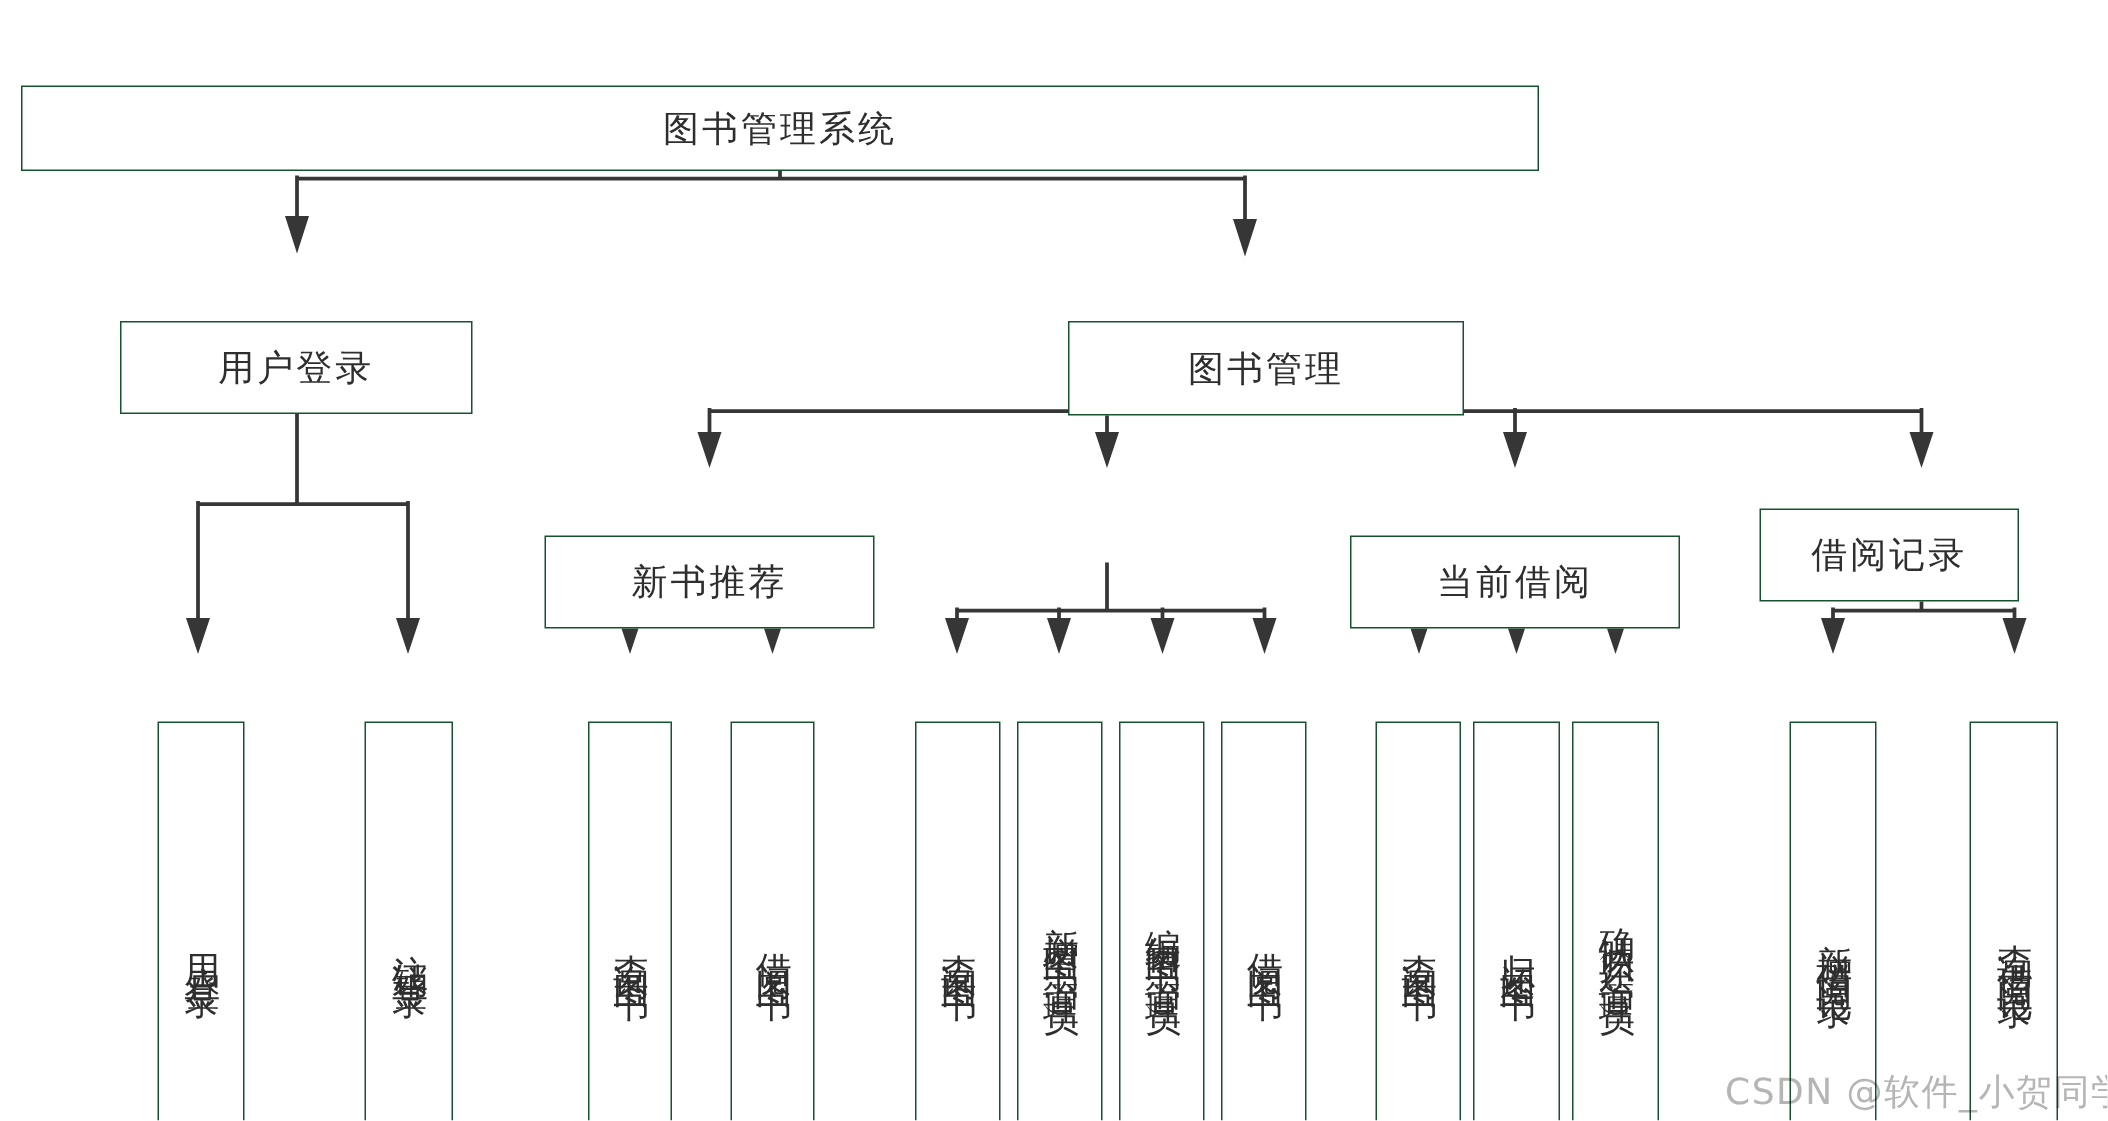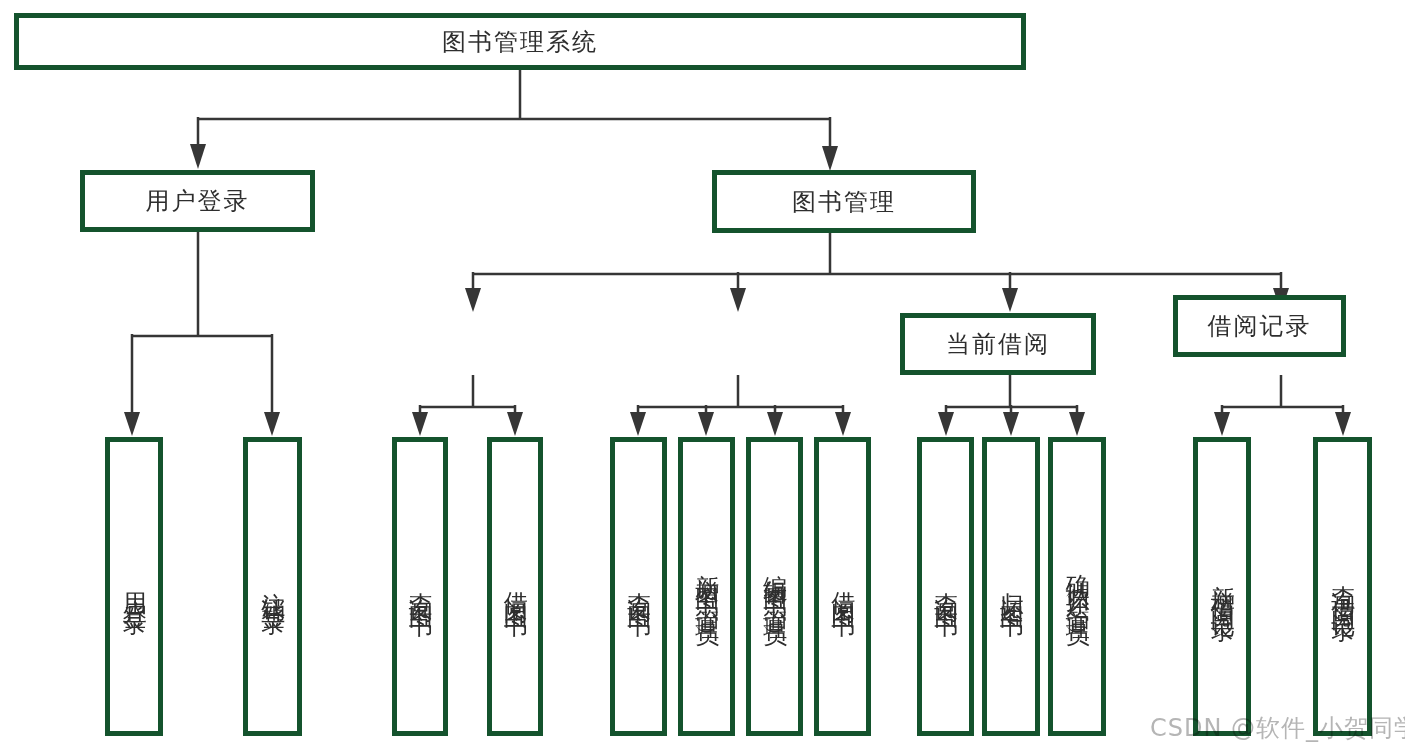--- a/index.html
+++ b/index.html
@@ -12,26 +12,27 @@
     overflow: hidden;
   }
   svg.connectors {
     position: absolute;
     left: 0; top: 0;
     width: 1405px; height: 747px;
   }
   .box {
     position: absolute;
     box-sizing: border-box;
-    border: 5px solid #14532d;
+    border: 1px solid #14532d;
     background: #ffffff;
     display: flex;
     align-items: center;
     justify-content: center;
     color: #2e2e2e;
+    margin-top: 44px;
   }
   .hbox {
     font-size: 24px;
     letter-spacing: 2px;
     white-space: nowrap;
   }
   .vbox .vtext {
     writing-mode: vertical-rl;
     text-orientation: mixed;
     font-size: 24px;
@@ -89,21 +90,22 @@
       <polygon points="1214,412 1230,412 1222,436"></polygon>
       <polygon points="1335,412 1351,412 1343,436"></polygon>
     </g>
   </svg>
 
   <div class="box hbox" style="left:14px; top:13px; width:1012px; height:57px;">图书管理系统</div>
 
   <div class="box hbox" style="left:80px; top:170px; width:235px; height:62px;">用户登录</div>
   <div class="box hbox" style="left:712px; top:170px; width:264px; height:63px;">图书管理</div>
 
-  <div class="box hbox" style="left:900px; top:313px; width:196px; height:62px;">当前借阅</div>
+  <div class="box hbox" style="left:363px; top:313px; width:220px; height:62px;">新书推荐</div>
+  <div class="box hbox" style="left:900px; top:313px; width:220px; height:62px;">当前借阅</div>
   <div class="box hbox" style="left:1173px; top:295px; width:173px; height:62px;">借阅记录</div>
 
   <div class="box vbox" style="left:105px; top:437px; width:58px; height:299px;">
     <span class="vtext">用户登录</span>
   </div>
   <div class="box vbox" style="left:243px; top:437px; width:59px; height:299px;">
     <span class="vtext">注销登录</span>
   </div>
 
   <div class="box vbox" style="left:392px; top:437px; width:56px; height:299px;">

